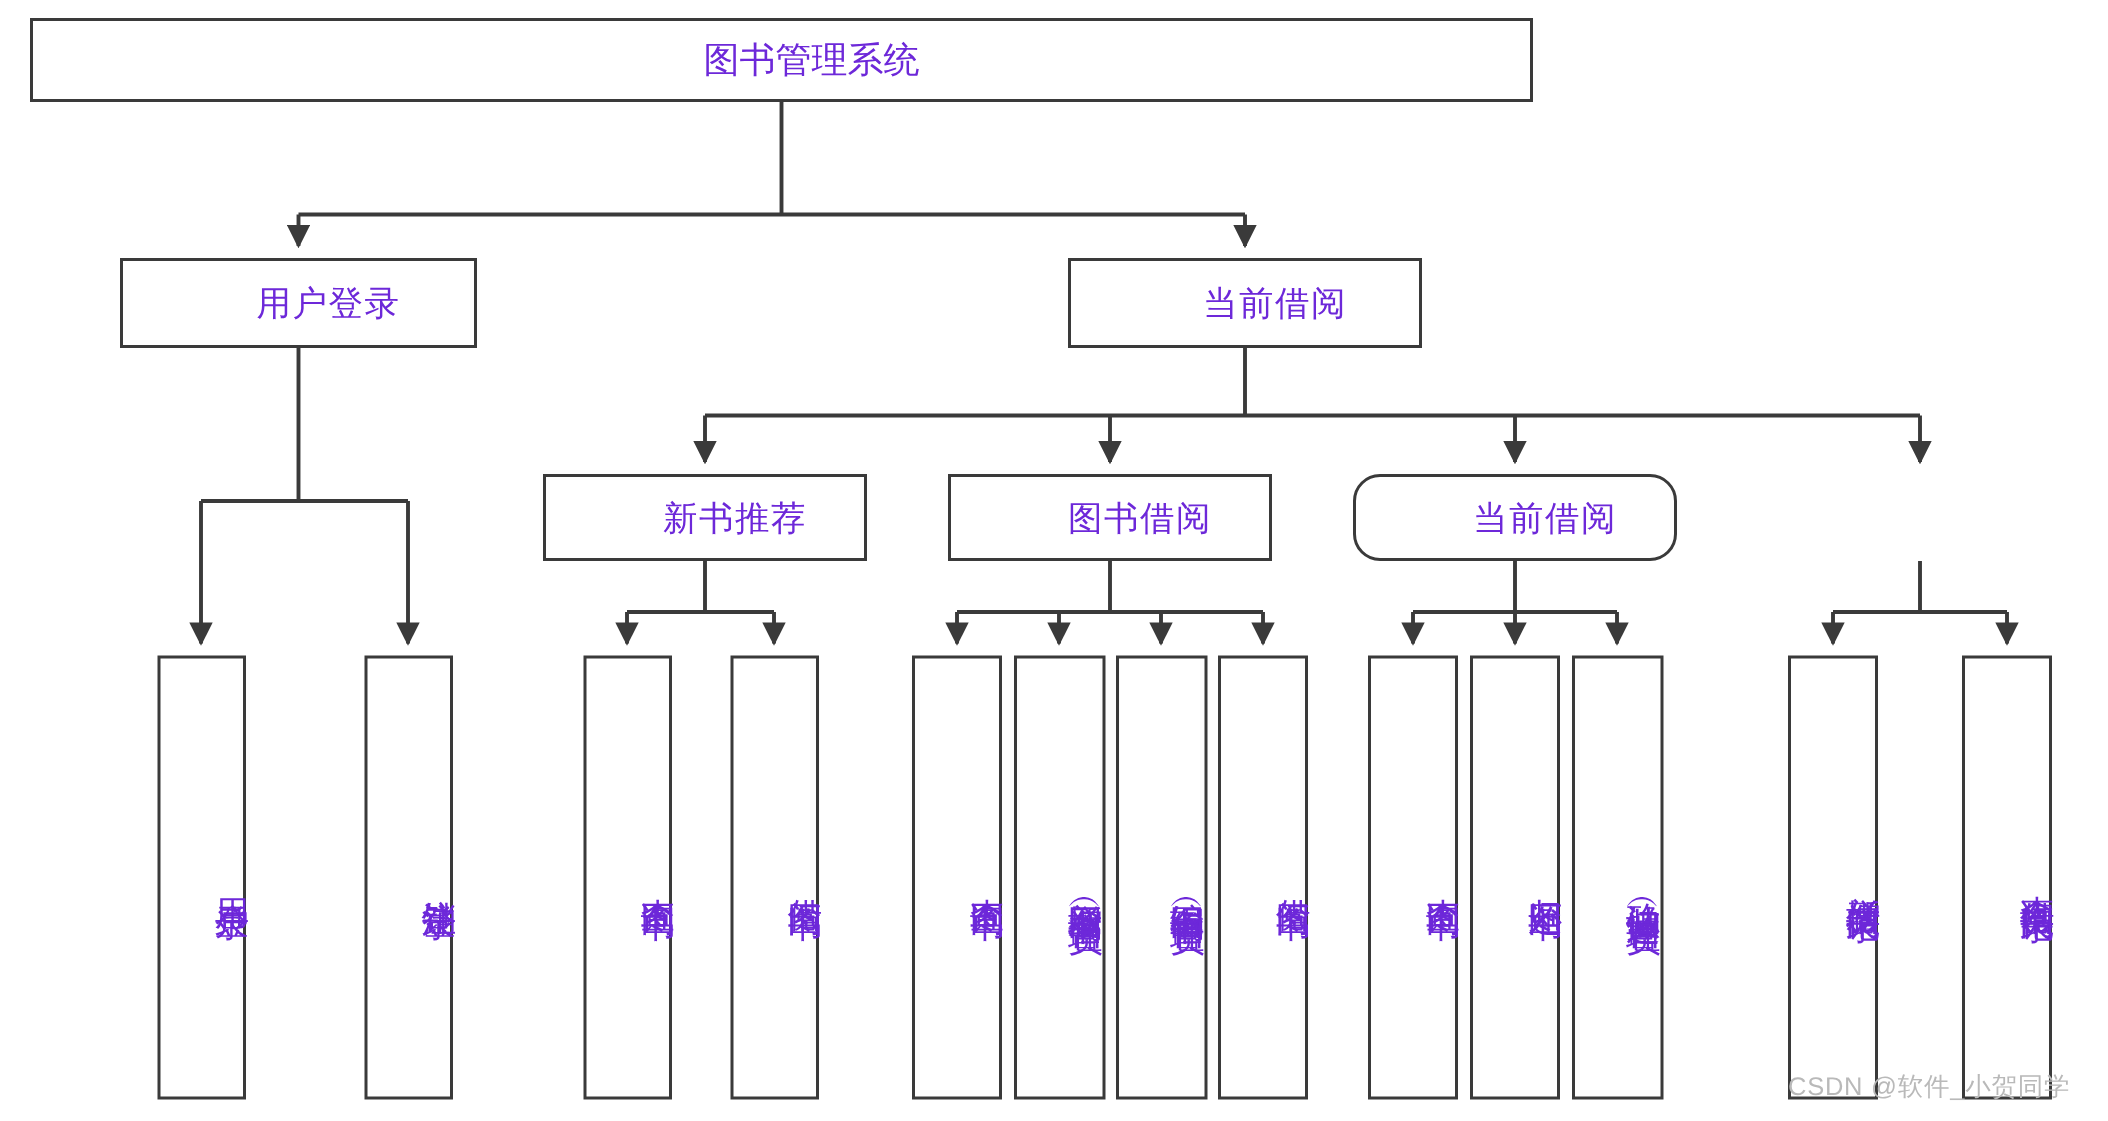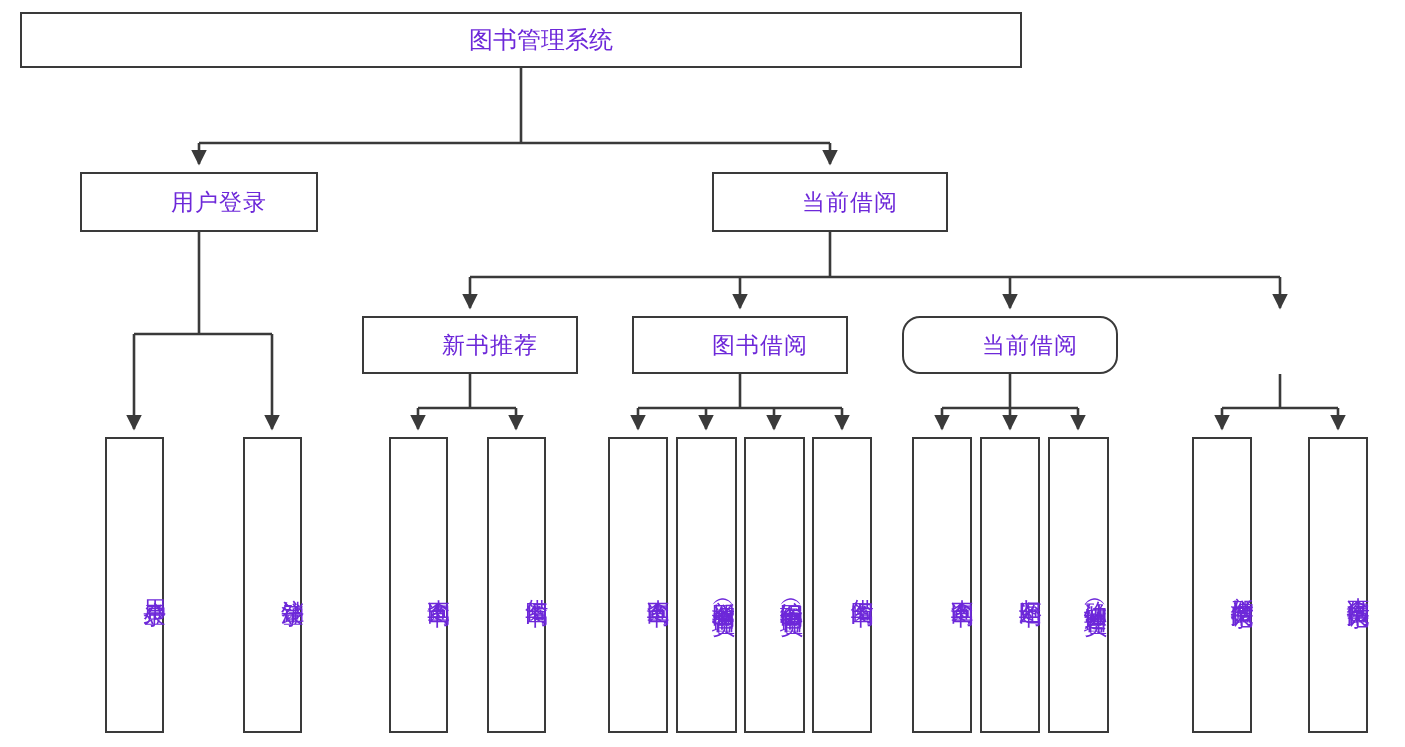--- a/index.html
+++ b/index.html
@@ -146,14 +146,15 @@
   <div class="node node-leaf" style="left:744px; top:437px; width:61px; height:296px;">编辑图书（管理员）</div>
   <div class="node node-leaf leaf-mid" style="left:812px; top:437px; width:60px; height:296px;">借阅图书</div>
 
   <div class="node node-leaf leaf-mid" style="left:912px; top:437px; width:60px; height:296px;">查询图书</div>
   <div class="node node-leaf leaf-mid" style="left:980px; top:437px; width:60px; height:296px;">归还图书</div>
   <div class="node node-leaf" style="left:1048px; top:437px; width:61px; height:296px;">确认归还（管理员）</div>
 
   <div class="node node-leaf leaf-mid" style="left:1192px; top:437px; width:60px; height:296px;">新增借阅记录</div>
   <div class="node node-leaf leaf-mid" style="left:1308px; top:437px; width:60px; height:296px;">查询借阅记录</div>
 
+  <div class="watermark" style="left:1192px; top:713px;">CSDN @软件_小贺同学</div>
 
 </div>
 
 </body></html>

